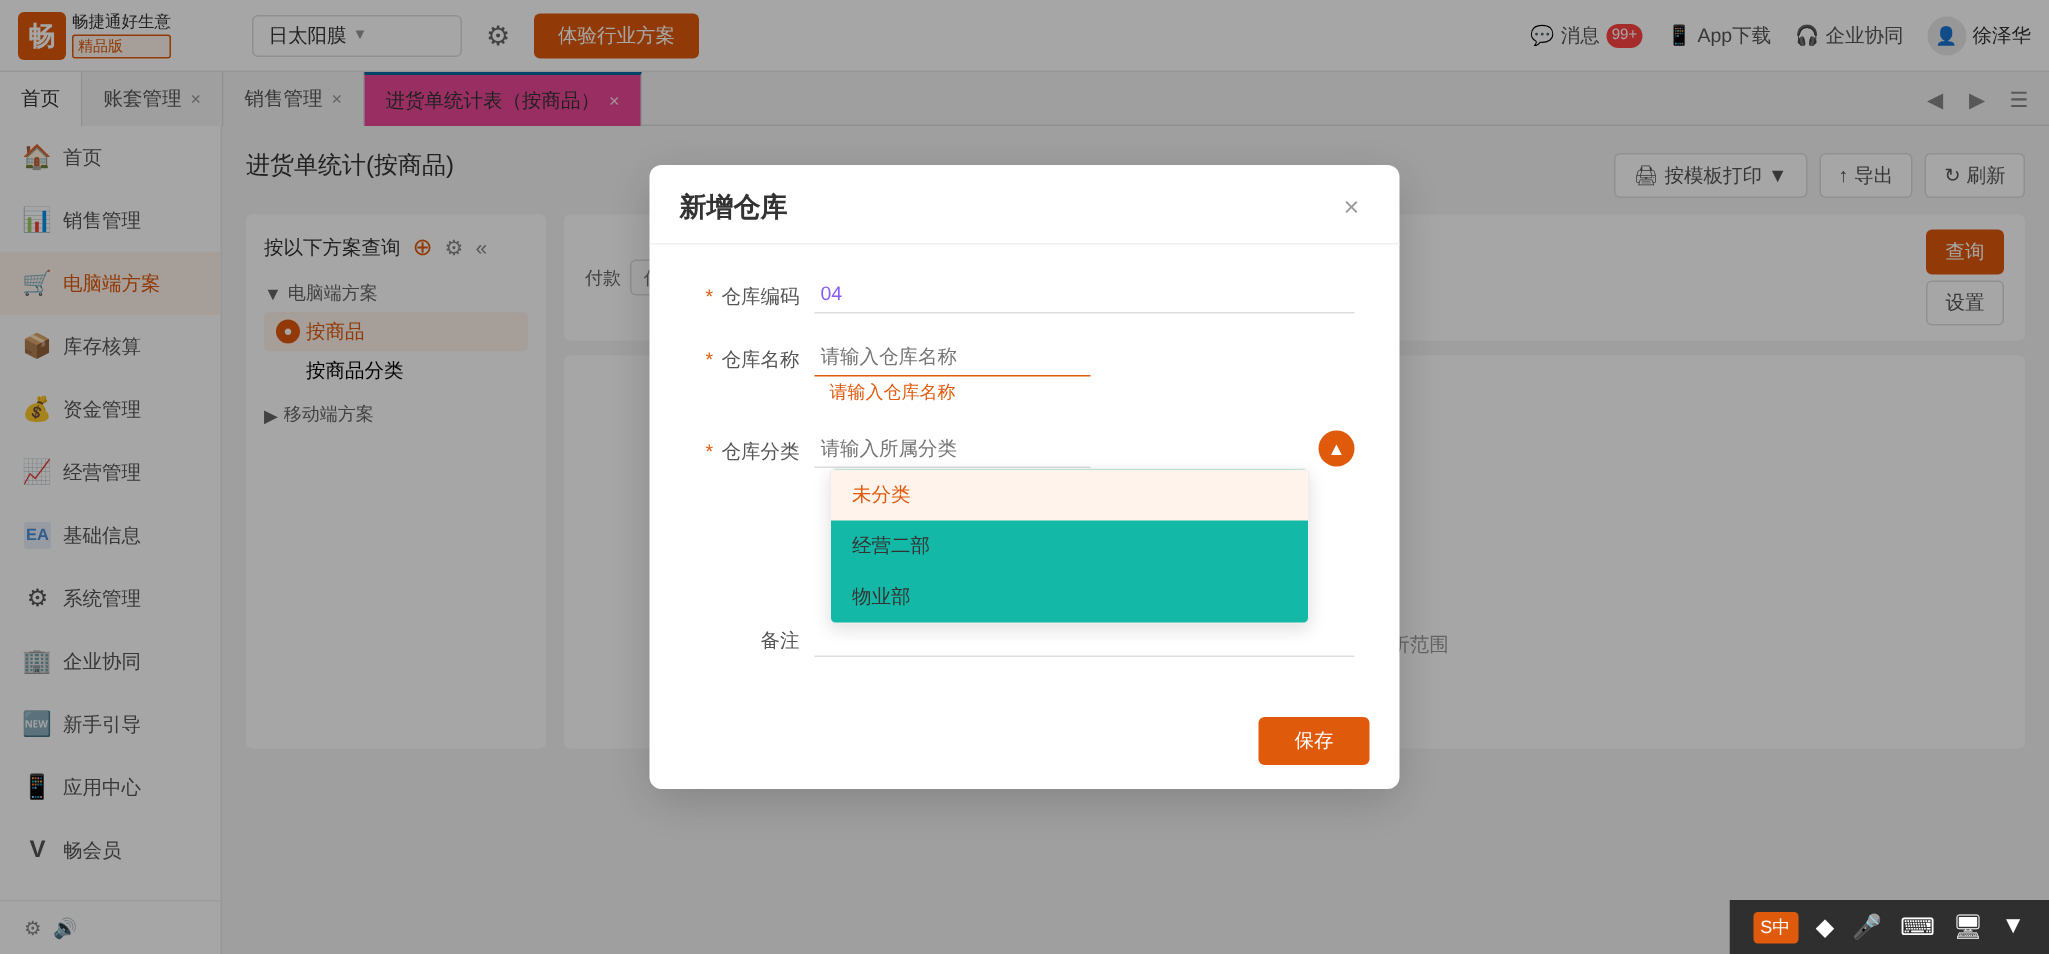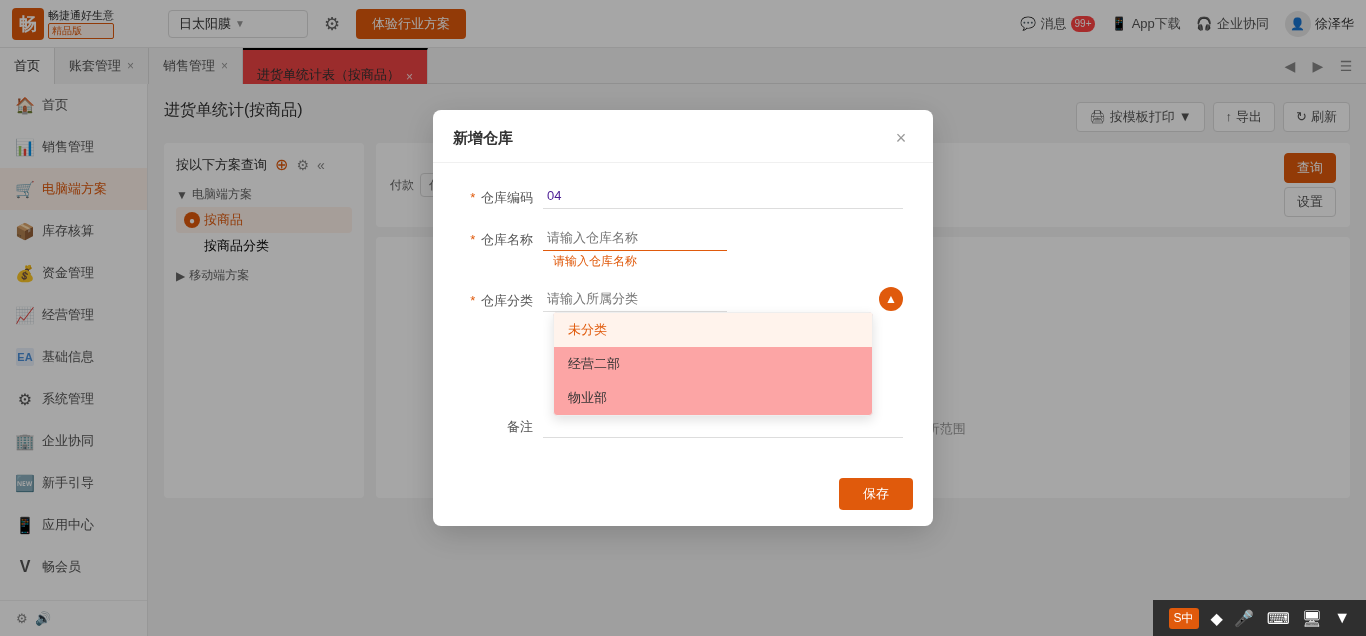--- a/index.html
+++ b/index.html
@@ -126,24 +126,23 @@
       align-items: center;
       padding: 0 14px;
       border-right: 1px solid #ddd;
       cursor: pointer;
       color: #555;
       font-size: 13px;
       gap: 6px;
       background: #f5f5f5;
     }
     .tab-item.active {
-      background: #ef4444;
-      color: #333;
-      border-top: 2px solid #000000;
-      align-items: flex-end;
+      background: #ec4899;
+      color: #333;
+      border-top: 2px solid #0369a1;
     }
     .tab-close {
       font-size: 12px;
       color: #999;
       cursor: pointer;
     }
     .tab-bar-actions {
       margin-left: auto;
       display: flex;
       align-items: center;
@@ -308,21 +307,21 @@
       z-index: 101;
     }
     .modal-header {
       display: flex;
       align-items: center;
       justify-content: space-between;
       padding: 16px 20px 12px;
       border-bottom: 1px solid #f0f0f0;
     }
     .modal-title {
-      font-size: 15px;
+      font-size: 18px;
       font-weight: 600;
       color: #333;
     }
     .modal-close {
       width: 24px; height: 24px;
       border: none; background: none;
       cursor: pointer;
       color: #999;
       font-size: 18px;
       display: flex; align-items: center; justify-content: center;
@@ -348,21 +347,21 @@
       color: #e05a0c;
       margin-right: 2px;
     }
     .form-input {
       flex: 1;
       border: none;
       border-bottom: 1px solid #ddd;
       padding: 5px 4px;
       font-size: 13px;
       font-family: inherit;
-      color: #4c1d95;
+      color: #8b5cf6;
       outline: none;
       background: transparent;
     }
     .form-input.error {
       border-bottom-color: #e05a0c;
     }
     .form-input-wrap {
       flex: 1;
       position: relative;
     }
@@ -379,21 +378,21 @@
       font-size: 12px;
       cursor: pointer;
     }
 
     
     .dropdown-list {
       position: absolute;
       left: 90px;
       top: calc(100% - 4px);
       width: calc(100% - 90px - 30px);
-      background: #fca5a5;
+      background: #14b8a6;
       border: 1px solid #eee;
       border-radius: 4px;
       box-shadow: 0 4px 12px rgba(0,0,0,0.12);
       z-index: 200;
     }
     .dropdown-item {
       padding: 8px 14px;
       font-size: 13px;
       color: #333;
       cursor: pointer;

